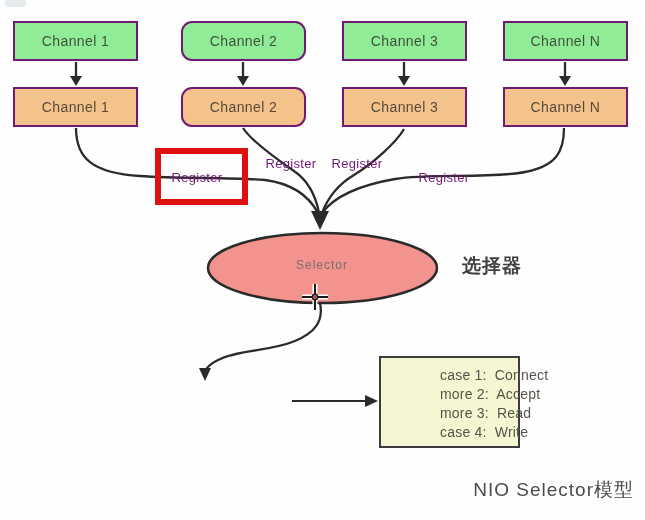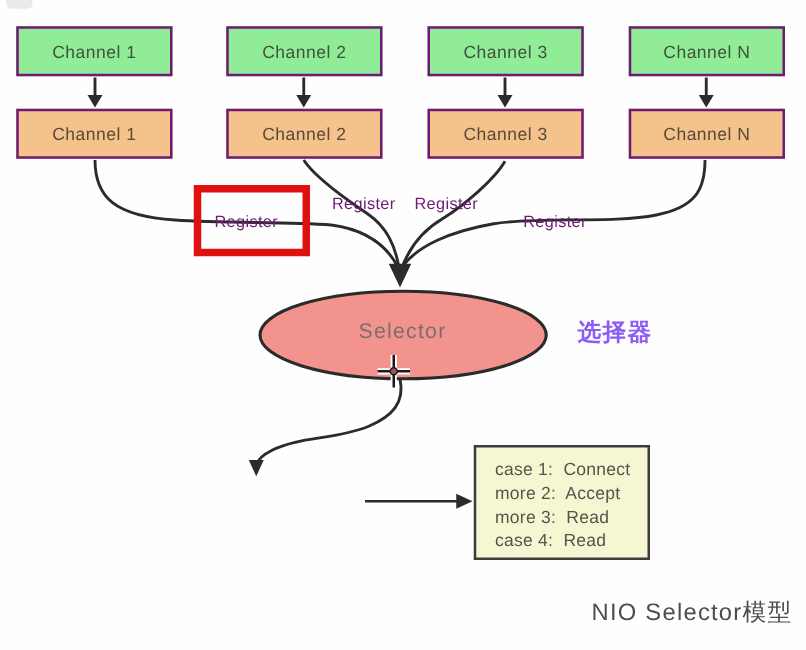--- a/index.html
+++ b/index.html
@@ -8,49 +8,49 @@
     font-family:"Liberation Sans", sans-serif; overflow:hidden;
   }
   .wires { position:absolute; left:0; top:0; width:645px; height:520px; z-index:1; }
   .box {
     position:absolute; box-sizing:border-box; border:2px solid #701a75;
     display:flex; align-items:center; justify-content:center;
     font-size:14px; letter-spacing:.4px; z-index:2;
   }
   .green  { background:#90ec96; color:#3e523e; width:125px; height:40px; top:21px; }
   .orange { background:#f4c28b; color:#59493a; width:125px; height:40px; top:87px; }
-  .c1 { left:13px; } .c2 { left:181px; } .c3 { left:342px; } .c4 { left:503px; }
+  .c1 { left:13px; } .c2 { left:181px;border-radius:11px; } .c3 { left:342px; } .c4 { left:503px; }
   .red-box {
     position:absolute; left:155px; top:148px; width:93px; height:57px;
     box-sizing:border-box; border:6px solid #de1010; z-index:3; background:transparent;
   }
   .reg {
     position:absolute; font-size:13px; color:#701a75; letter-spacing:.3px;
     transform:translate(-50%,-50%); z-index:4; white-space:nowrap;
   }
   .reg1 { left:197px; top:177px; } .reg2 { left:291px; top:163px; }
   .reg3 { left:357px; top:163px; } .reg4 { left:444px; top:177px; }
   .selector-label {
     position:absolute; left:322px; top:265px; transform:translate(-50%,-50%);
-    font-size:17px; color:#7c6e6e; letter-spacing:1px; z-index:2;
+    font-size:12px; color:#7c6e6e; letter-spacing:1px; z-index:2;
   }
   .annotation {
     position:absolute; left:462px; top:253px; font-size:19px; font-weight:bold;
-    color:#8b5cf6; z-index:2; letter-spacing:1px;
+    color:#404040; z-index:2; letter-spacing:1px;
   }
   .thread {
     left:115px; top:383px; width:177px; height:35px;
     background:#a9d2f4; color:#3a618c; font-size:14px;
   }
   .case-box {
     position:absolute; left:379px; top:356px; width:141px; height:92px;
     box-sizing:border-box; background:#f6f6d3; border:2px solid #3c3c3c;
     padding:8px 0 0 15px; font-size:14px; color:#54544a; z-index:2;
   }
-  .case-line { line-height:19px; white-space:pre; letter-spacing:.2px; }
+  .case-line { line-height:19px; white-space:pre; letter-spacing:.2px;margin-left:44px; }
   .caption {
     position:absolute; left:0; top:477px; width:634px; text-align:right;
     font-size:19px; color:#4c4c4c; letter-spacing:1px; z-index:2;
   }
   .artifact {
     position:absolute; left:5px; top:0; width:21px; height:7px;
     background:#e7ebee; border-radius:0 0 4px 4px; z-index:1;
   }
 </style>
 </head>
@@ -116,18 +116,18 @@
   <span class="reg reg4">Register</span>
 
   <span class="selector-label">Selector</span>
   <span class="annotation">选择器</span>
 
 
   <div class="case-box">
     <div class="case-line">case 1:  Connect</div>
     <div class="case-line">more 2:  Accept</div>
     <div class="case-line">more 3:  Read</div>
-    <div class="case-line">case 4:  Read</div>
+    <div class="case-line">case 4:  Write</div>
   </div>
 
   <div class="caption">NIO Selector模型</div>
 
 </div>
 
 </body></html>

